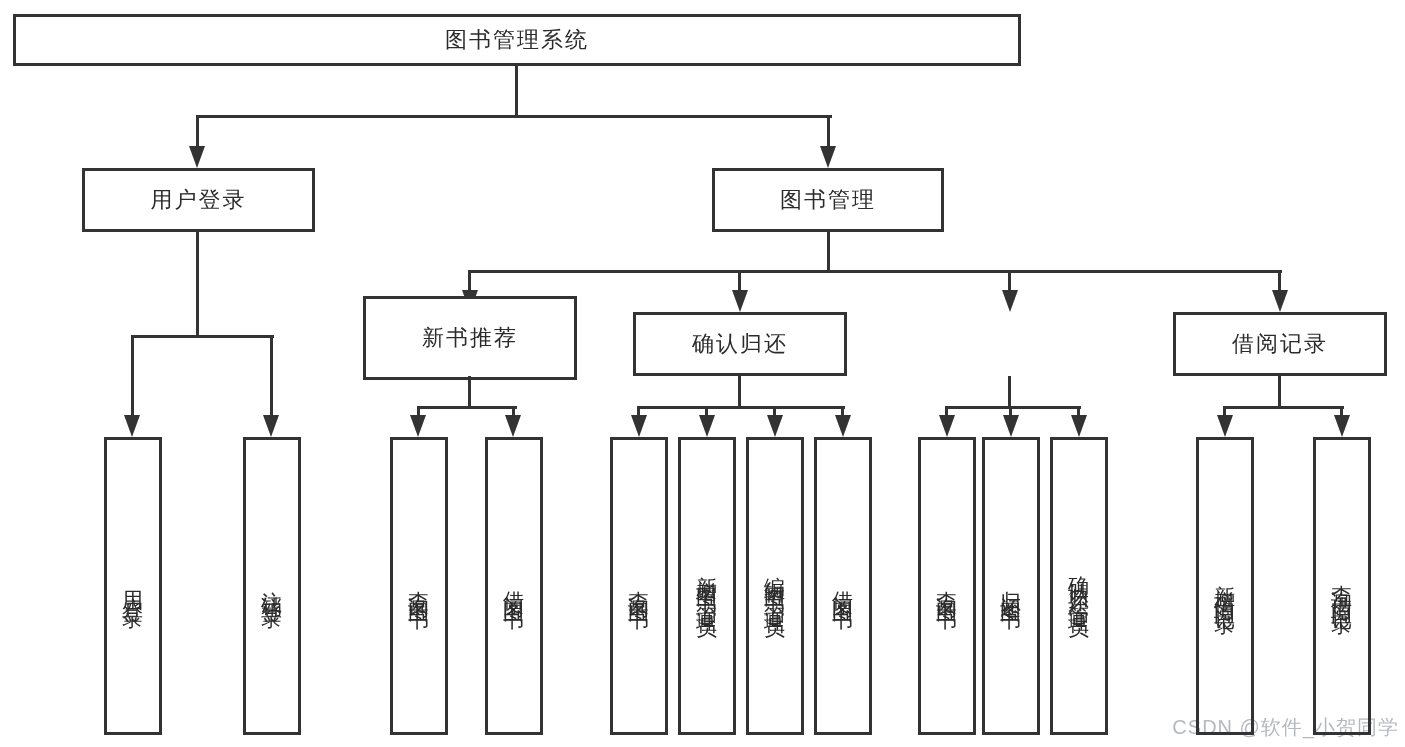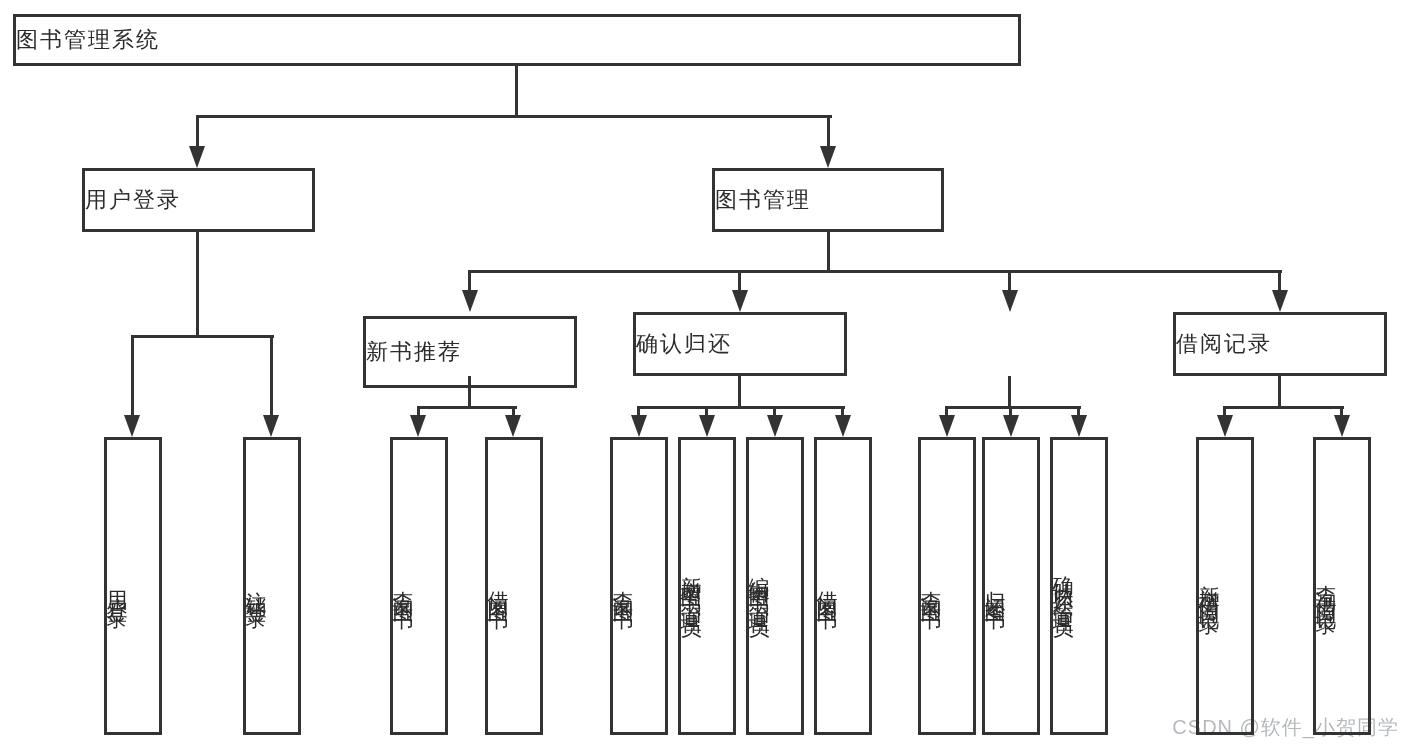--- a/index.html
+++ b/index.html
@@ -9,21 +9,21 @@
     --bg:#ffffff;
     --wm:#b5b9be;
   }
   html,body{margin:0;padding:0;background:var(--bg);}
   #stage{
     position:relative;width:1405px;height:747px;background:var(--bg);
     overflow:hidden;font-family:"Liberation Sans","DejaVu Sans",sans-serif;color:var(--text);
   }
   .box{
     position:absolute;background:#ffffff;border:3px solid var(--border);
-    box-sizing:border-box;display:flex;align-items:center;
+    box-sizing:border-box;display:flex;align-items:center;justify-content:center;
   }
   .box.h span{font-size:22px;letter-spacing:2px;white-space:nowrap;}
   .leaf{top:437px;width:58px;height:298px;}
   .vtext{
     writing-mode:vertical-rl;text-orientation:mixed;
     font-size:21px;letter-spacing:6px;line-height:1;white-space:nowrap;
   }
   .vl{position:absolute;width:3px;background:var(--line);}
   .hl{position:absolute;height:3px;background:var(--line);}
   .ah{
@@ -76,21 +76,21 @@
     <div class="vl" style="left:468px;top:270px;height:22px"></div>
     <div class="ah" style="left:462px;top:290px"></div>
     <div class="vl" style="left:738px;top:270px;height:22px"></div>
     <div class="ah" style="left:732px;top:290px"></div>
     <div class="vl" style="left:1008px;top:270px;height:22px"></div>
     <div class="ah" style="left:1002px;top:290px"></div>
     <div class="vl" style="left:1278px;top:270px;height:22px"></div>
     <div class="ah" style="left:1272px;top:290px"></div>
   </div>
 
-  <div class="box h" style="left:363px;top:316px;width:214px;height:72px">
+  <div class="box h" style="left:363px;top:296px;width:214px;height:84px">
     <span>新书推荐</span>
   </div>
   <div class="box h" style="left:633px;top:312px;width:214px;height:64px">
     <span>确认归还</span>
   </div>
   <div class="box h" style="left:1173px;top:312px;width:214px;height:64px">
     <span>借阅记录</span>
   </div>
 
   <div>

